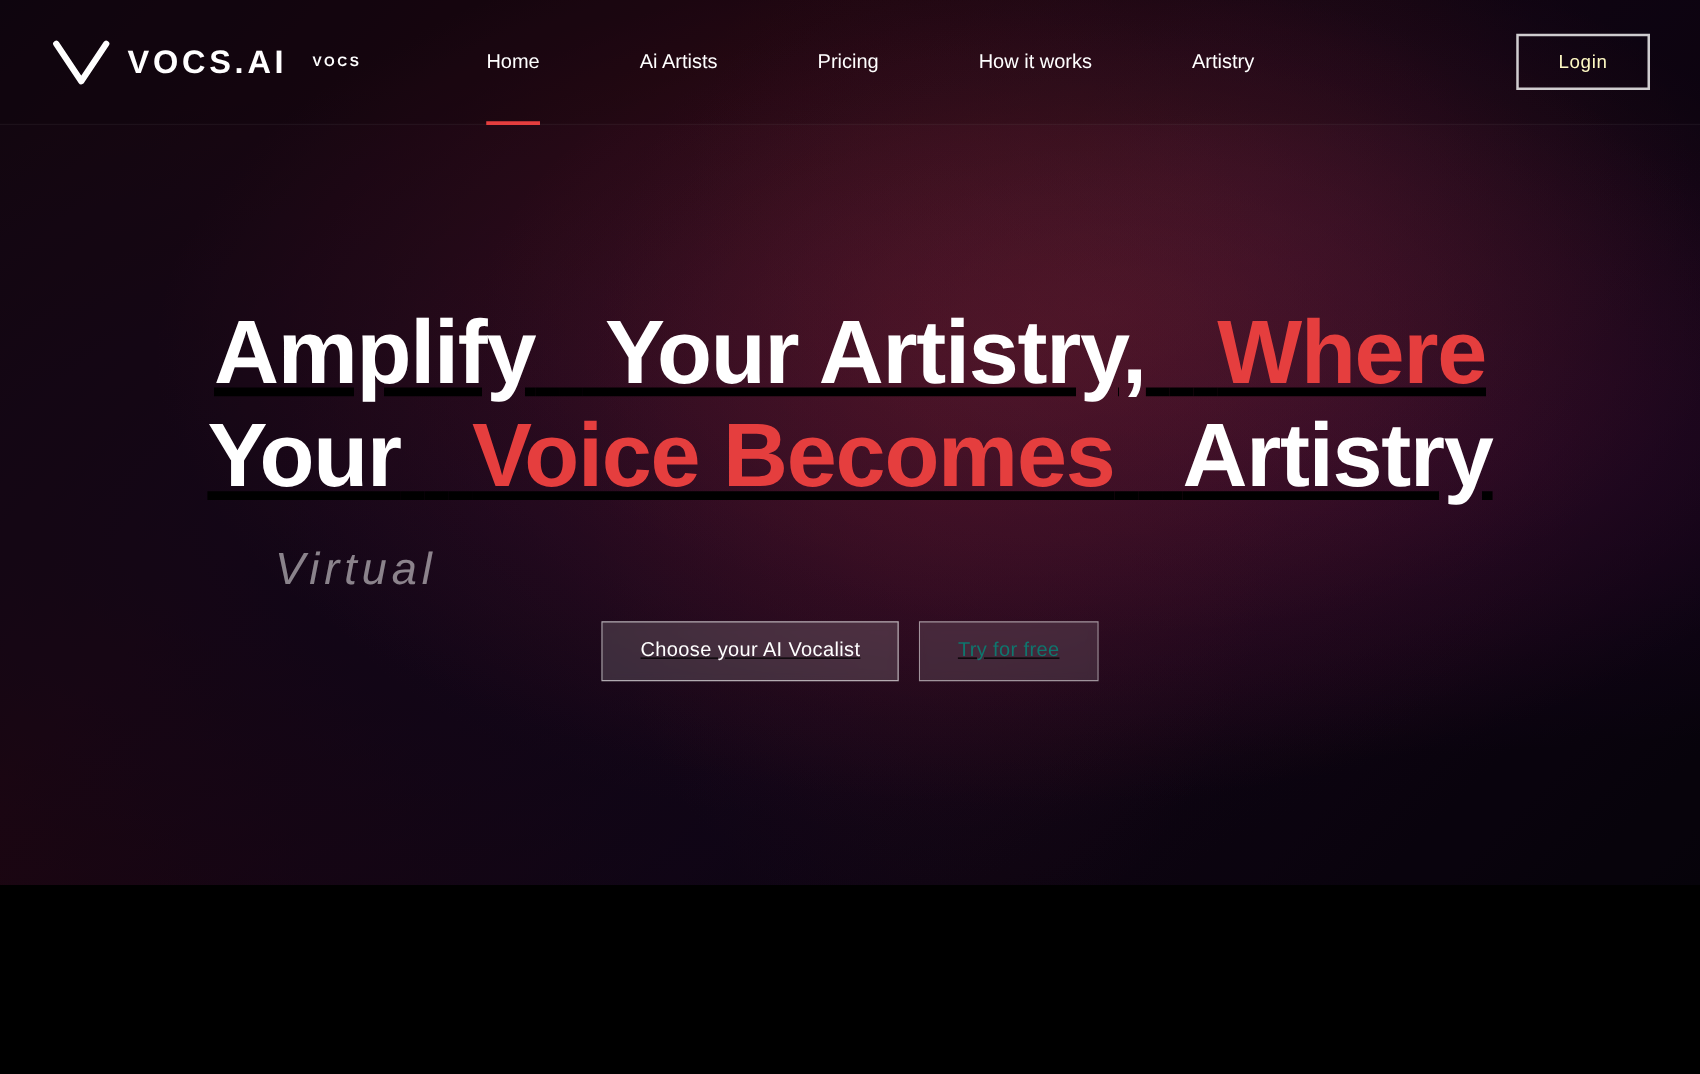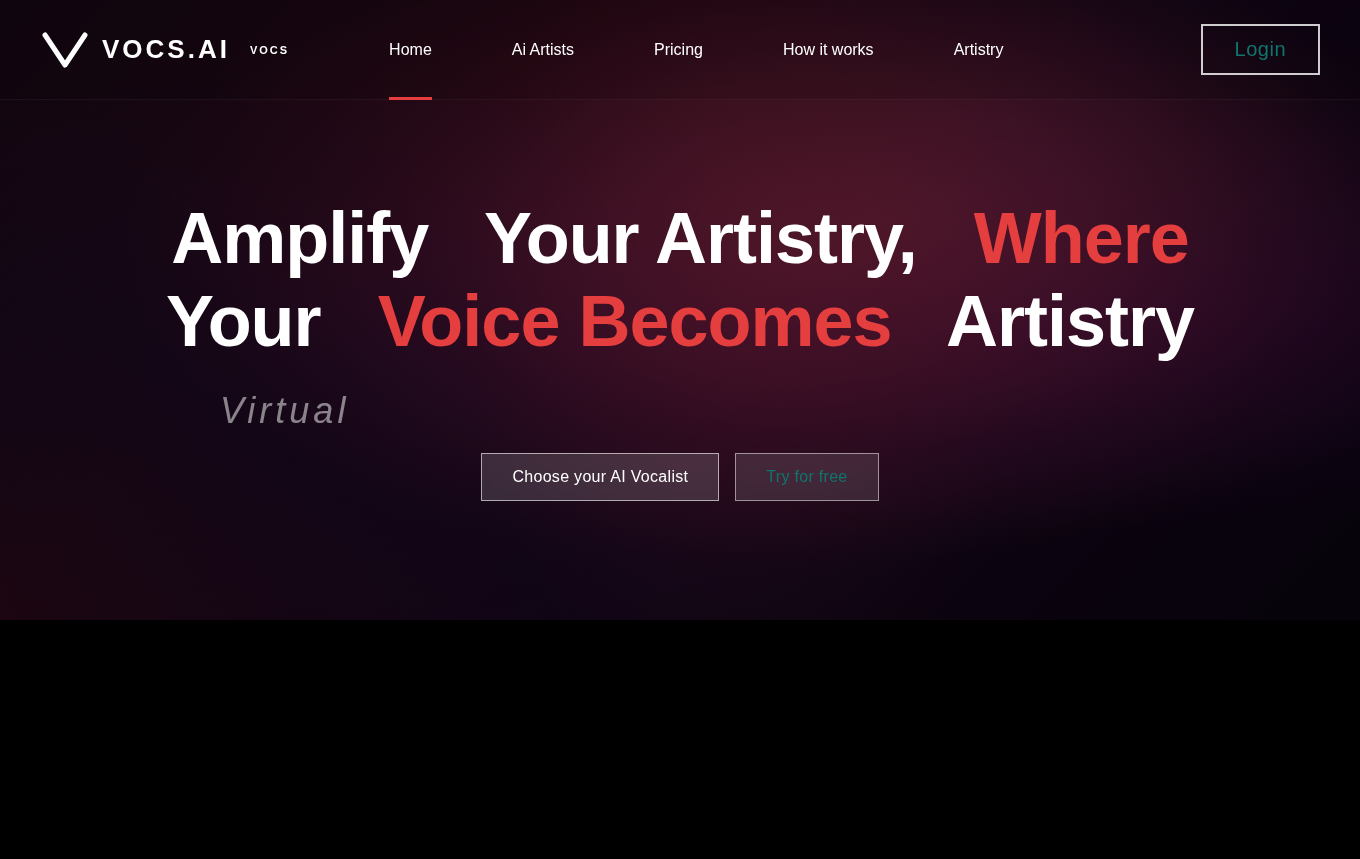--- a/index.html
+++ b/index.html
@@ -13,21 +13,21 @@
       height: 859px;
       overflow: hidden;
       font-family: 'Arial', sans-serif;
       background: #000;
     }
 
     
     .hero {
       position: relative;
       width: 1360px;
-      height: 620px;
+      height: 708px;
       overflow: hidden;
     }
 
     .hero-bg {
       position: absolute;
       inset: 0;
       background: 
         radial-gradient(ellipse at 60% 40%, rgba(120, 30, 60, 0.7) 0%, transparent 60%),
         radial-gradient(ellipse at 80% 50%, rgba(60, 10, 80, 0.5) 0%, transparent 50%),
         radial-gradient(ellipse at 30% 60%, rgba(20, 10, 40, 0.8) 0%, transparent 60%),
@@ -125,42 +125,43 @@
       background: #e53e3e;
     }
 
     .nav-right {
       margin-left: auto;
     }
 
     .login-btn {
       border: 2px solid rgba(255,255,255,0.8);
       background: transparent;
-      color: #0f766e;
-      font-size: 20px;
+      color: #fef9c3;
+      font-size: 15px;
       font-weight: 500;
       padding: 12px 32px;
       cursor: pointer;
       letter-spacing: 0.5px;
       transition: background 0.2s;
     }
 
     
     .hero-content {
       position: absolute;
       top: 0;
       left: 0;
       right: 0;
       bottom: 0;
       display: flex;
       flex-direction: column;
       align-items: center;
       justify-content: center;
       z-index: 5;
       padding-top: 78px;
+      text-decoration: underline;
     }
 
     .headline {
       text-align: center;
       line-height: 1.15;
       margin-bottom: 30px;
     }
 
     .headline-line1 {
       display: block;

